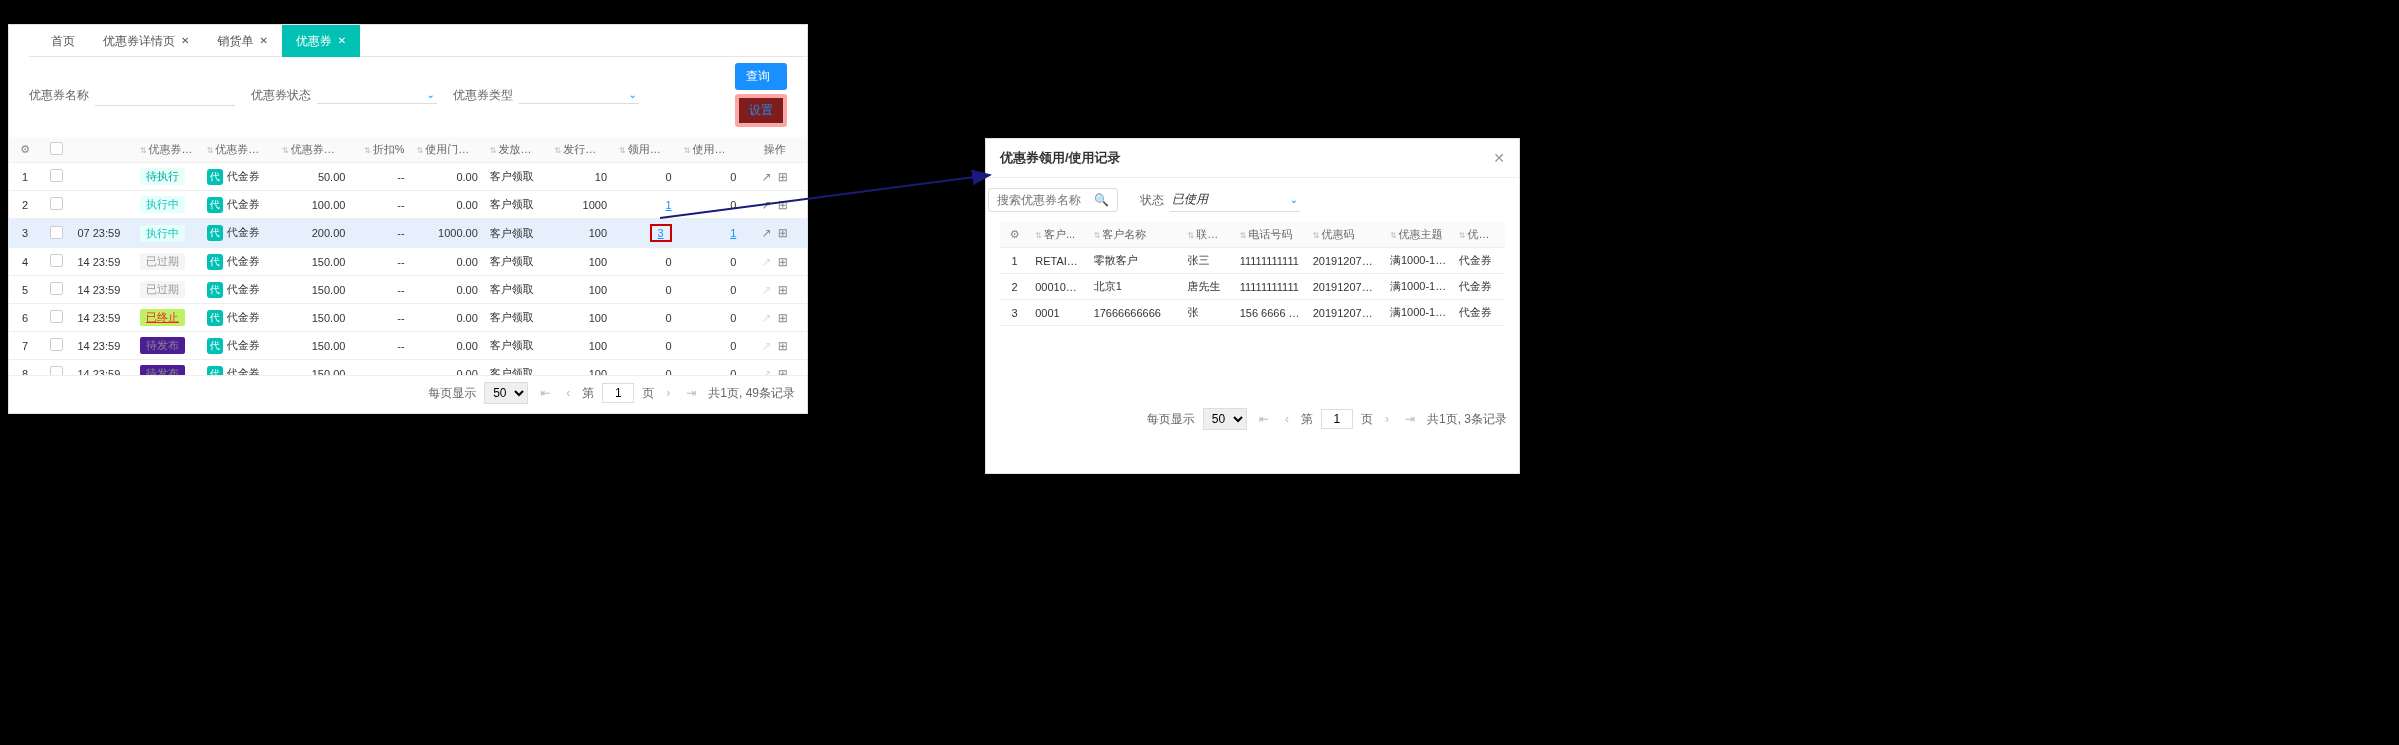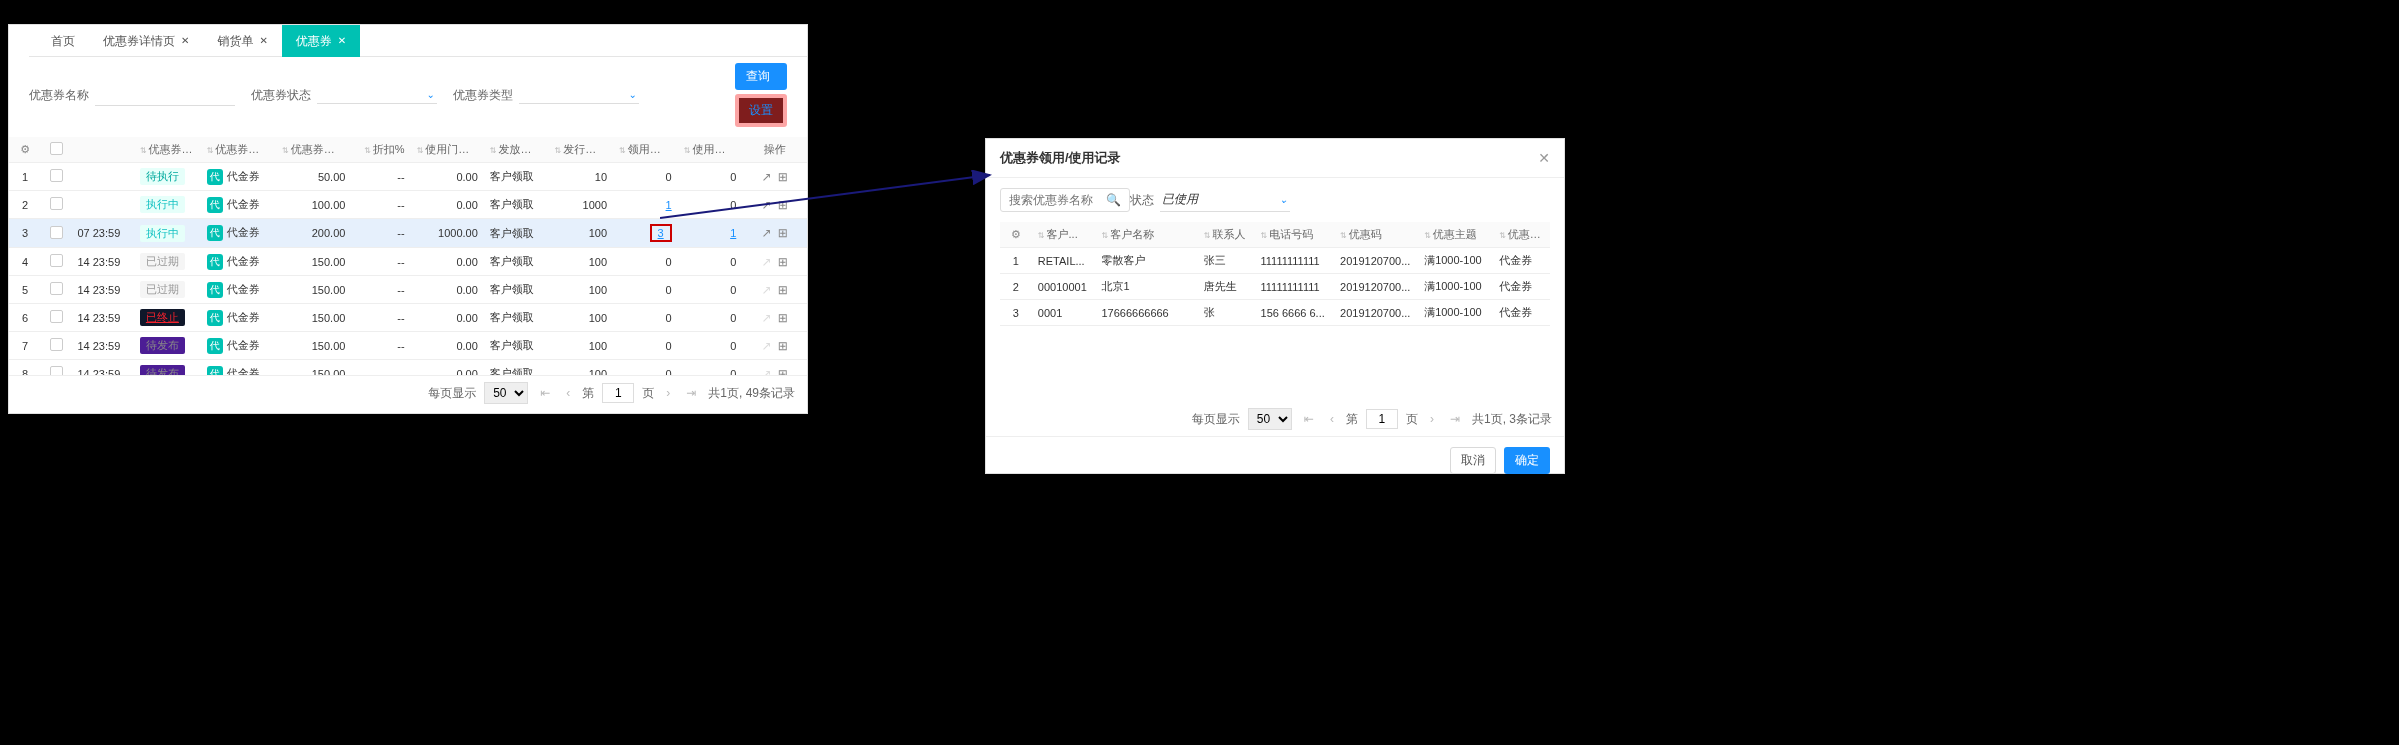--- a/index.html
+++ b/index.html
@@ -1,19 +1,19 @@
 <!DOCTYPE html>
 <html><head>
 <meta charset="utf-8">
 <style>
 * { box-sizing: border-box; margin: 0; padding: 0; }
 body { font-family: "Microsoft YaHei", Arial, sans-serif; font-size: 12px; color: #333; background: #000; width: 2399px; height: 745px; position: relative; }
 .panel { background: #fff; position: absolute; }
 .panel-left { left: 8px; top: 24px; width: 800px; height: 390px; border: 1px solid #e0e0e0; }
-.panel-right { left: 985px; top: 138px; width: 580px; height: 336px; border: 1px solid #e0e0e0; }
+.panel-right { left: 985px; top: 138px; width: 535px; height: 336px; border: 1px solid #e0e0e0; }
 
 .tabs { display: flex; height: 32px; border-bottom: 1px solid #e5e5e5; align-items: center; padding: 0 8px; margin-left: 20px; }
 .tab { padding: 0 14px; height: 32px; line-height: 32px; font-size: 12px; color: #555; display: flex; align-items: center; gap: 6px; }
 .tab.active { background: #00c1b3; color: #fff; }
 .tab-close { font-size: 10px; color: inherit; cursor: pointer; }
 
 .titlebar { display: flex; justify-content: space-between; align-items: center; padding: 10px 12px; }
 .title { font-size: 16px; font-weight: 600; color: #444; }
 .title-actions { display: flex; gap: 8px; }
 .btn { padding: 4px 10px; border-radius: 3px; font-size: 12px; cursor: pointer; display: inline-flex; align-items: center; gap: 4px; border: 1px solid transparent; }
@@ -37,37 +37,37 @@
 .tbl th .sort { color: #bbb; font-size: 8px; margin-right: 2px; }
 .tbl td.num, .tbl th.num { text-align: right; }
 .tbl td.center, .tbl th.center { text-align: center; }
 .row-highlight { background: #e6f0fc; }
 .checkbox { width: 13px; height: 13px; border: 1px solid #ccc; border-radius: 2px; display: inline-block; background: #fff; }
 .gear { color: #888; }
 .tag { display: inline-block; padding: 1px 6px; border-radius: 2px; font-size: 11px; }
 .tag-wait { background: #e6fffa; color: #00a99d; }
 .tag-run { background: #e6fffa; color: #13c2c2; }
 .tag-expired { background: #f5f5f5; color: #999; }
-.tag-stop { background: #0f172a; color: #f5222d; text-decoration: underline; }
+.tag-stop { background: #bef264; color: #f5222d; text-decoration: underline; }
 .tag-draft { background: #4c1d95; color: #888; }
 .type-badge { display: inline-block; width: 16px; height: 16px; background: #00c1b3; color: #fff; border-radius: 3px; font-size: 10px; text-align: center; line-height: 16px; margin-right: 4px; }
 .op-icon { color: #888; margin: 0 3px; cursor: pointer; font-size: 12px; }
 .op-icon.disabled { color: #ddd; }
 .linknum { color: #1890ff; text-decoration: underline; cursor: pointer; }
 .red-box { border: 2px solid #c00; padding: 1px 6px; display: inline-block; }
 
 .pager { display: flex; align-items: center; justify-content: flex-end; gap: 8px; padding: 6px 12px; font-size: 12px; color: #666; border-top: 1px solid #eee; }
 .pager select, .pager input { border: 1px solid #ddd; padding: 2px 4px; font-size: 12px; }
 .pager input { width: 32px; text-align: center; }
 .pager .pg-btn { color: #bbb; padding: 0 4px; cursor: pointer; }
 
 .modal-header { display: flex; justify-content: space-between; align-items: center; padding: 10px 14px; border-bottom: 1px solid #eee; }
 .modal-title { font-size: 13px; font-weight: 600; }
 .modal-close { color: #999; cursor: pointer; font-size: 14px; }
-.modal-filters { display: flex; align-items: center; gap: 0; padding: 10px 14px; }
+.modal-filters { display: flex; align-items: center; gap: 22px; padding: 10px 2px; }
 .search-input { border: 1px solid #ddd; border-radius: 3px; padding: 4px 8px; width: 130px; display: flex; align-items: center; justify-content: space-between; }
 .search-input input { border: none; outline: none; width: 90px; font-size: 12px; }
 .sel-val { color: #333; }
 .modal-footer { border-top: 1px solid #eee; padding: 10px 14px; display: flex; justify-content: flex-end; gap: 8px; }
 
 .arrow-svg { position: absolute; pointer-events: none; }
 </style>
 </head>
 <body>
 
@@ -371,24 +371,20 @@
     <select><option>50</option></select>
     <span class="pg-btn">⇤</span>
     <span class="pg-btn">‹</span>
     <span>第</span>
     <input value="1" style="">
     <span>页</span>
     <span class="pg-btn">›</span>
     <span class="pg-btn">⇥</span>
     <span>共1页, 3条记录</span>
   </div>
-  <div class="modal-footer">
-    <span class="btn btn-default">取消</span>
-    <span class="btn btn-primary">确定</span>
-  </div>
 </div>
 
 <svg class="arrow-svg" style="left:660px; top:170px;" width="340" height="60">
   <defs>
       <marker id="ah" markerWidth="10" markerHeight="8" refX="9" refY="4" orient="auto">
         <polygon points="0 0, 10 4, 0 8" fill="#1a1a7a"></polygon>
       </marker>
     </defs>
   <line x1="0" y1="48" x2="330" y2="5" stroke="#1a1a7a" stroke-width="2" marker-end="url(#ah)"></line>
 </svg>

